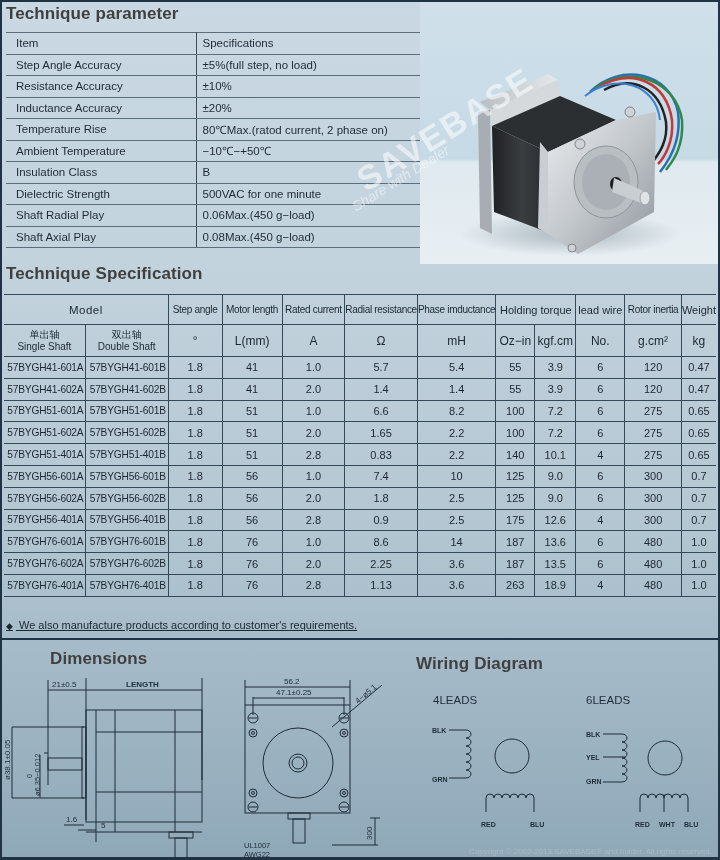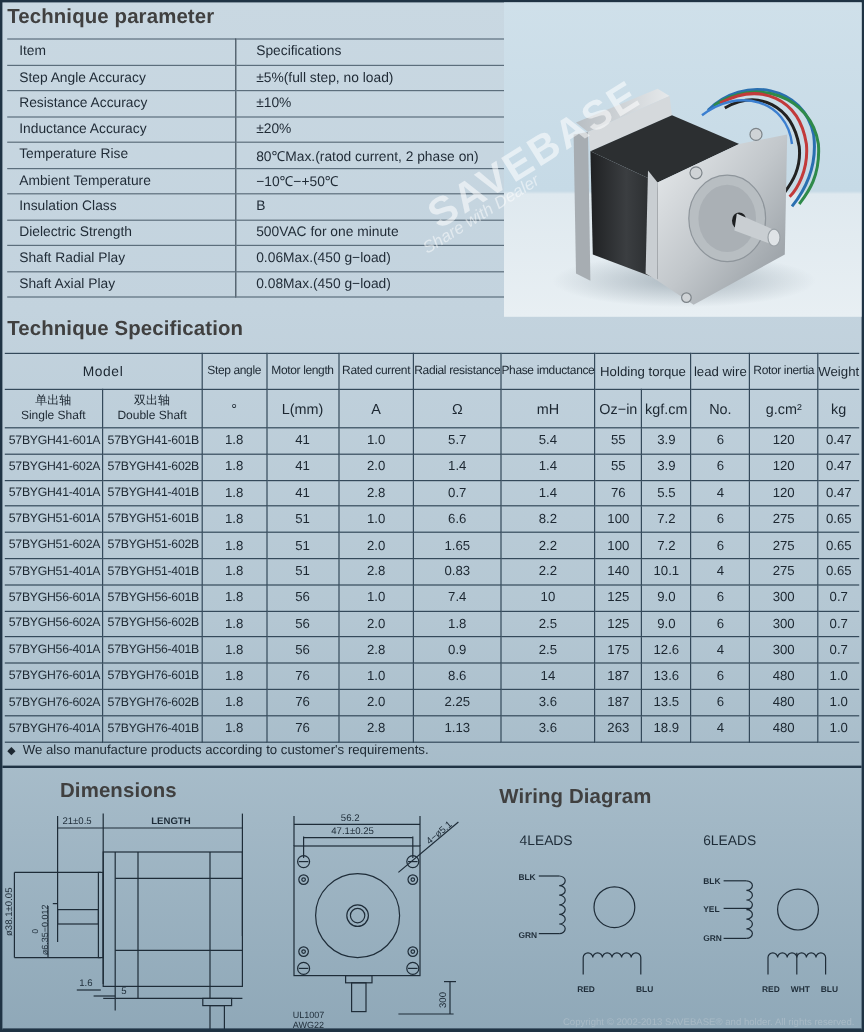--- a/index.html
+++ b/index.html
@@ -30,21 +30,21 @@
   }
   .param-table td {
     height: 21.5px;
     border-bottom: 1.5px solid #5c6e7c;
     padding: 0 0 0 10px;
     color: #1f2a35;
     white-space: nowrap;
   }
   .param-table tr:first-child td { border-top: 1.5px solid #5c6e7c; }
   .param-table td.c1 { width: 190px; border-right: 1px solid #3e4d59; margin-top: 20px; }
-  .param-table td.c2 { padding-left: 17px; }
+  .param-table td.c2 { padding-left: 6px; }
 
   
   .photo {
     position: absolute; left: 420px; top: 2px; width: 298px; height: 262px;
     background: linear-gradient(180deg, #cfe0ea 0%, #c6dae6 60%, #dfe9ef 61%, #e8eff3 100%);
     overflow: hidden;
   }
   .watermark {
     position: absolute; left: 345px; top: 110px;
     font-size: 34px; font-weight: bold; color: rgba(255,255,255,0.55);
@@ -80,21 +80,21 @@
   .spec-table thead tr.r2 th { height: 32px; font-size: 12px; }
   .spec-table thead tr.r2 th.shaft { font-size: 10px; line-height: 12px; }
   .spec-table tbody td { height: 21.8px; font-size: 11px; }
   .spec-table tbody td.m { font-size: 10.2px; letter-spacing: -0.2px; text-align: center; padding-left: 2px; }
   .spec-table tr > *:first-child { border-left: none; }
   .spec-table tr > *:last-child { border-right: none; }
   .spec-table tbody tr { border-bottom: 1.5px solid #4a5d6c; }
 
   .note {
     position: absolute; left: 6px; top: 619px;
-    font-size: 11px; color: #1c2731;
+    font-size: 11px; color: #1c2731; text-decoration: underline;
   }
   .note .bullet { font-size: 9px; margin-right: 3px; }
 
   .divider {
     position: absolute; left: 2px; right: 2px; height: 2px; background: #1f3344;
   }
 
   svg text { font-family: "Liberation Sans", sans-serif; }
   .draw { position: absolute; }
   .copyright {
@@ -283,34 +283,20 @@
         <td>2.0</td>
         <td>1.4</td>
         <td>1.4</td>
         <td>55</td>
         <td>3.9</td>
         <td>6</td>
         <td>120</td>
         <td>0.47</td>
       </tr>
       <tr>
-        <td class="m">57BYGH41-401A</td>
-        <td class="m">57BYGH41-401B</td>
-        <td>1.8</td>
-        <td>41</td>
-        <td>2.8</td>
-        <td>0.7</td>
-        <td>1.4</td>
-        <td>76</td>
-        <td>5.5</td>
-        <td>4</td>
-        <td>120</td>
-        <td>0.47</td>
-      </tr>
-      <tr>
         <td class="m">57BYGH51-601A</td>
         <td class="m">57BYGH51-601B</td>
         <td>1.8</td>
         <td>51</td>
         <td>1.0</td>
         <td>6.6</td>
         <td>8.2</td>
         <td>100</td>
         <td>7.2</td>
         <td>6</td>

